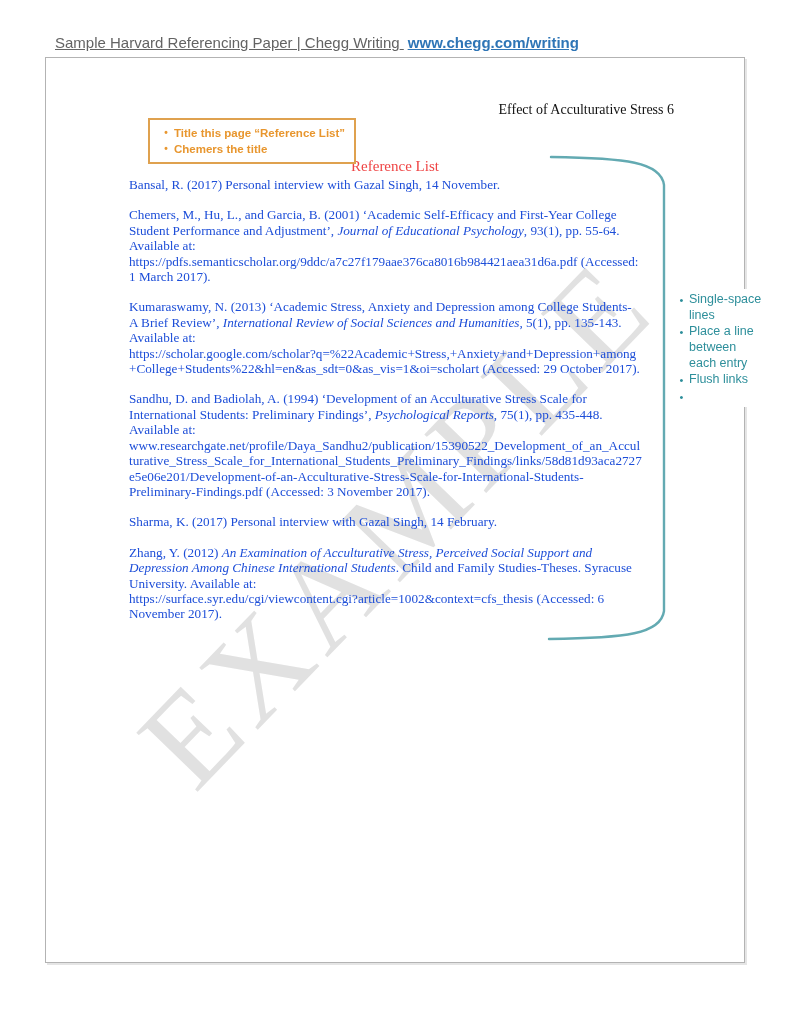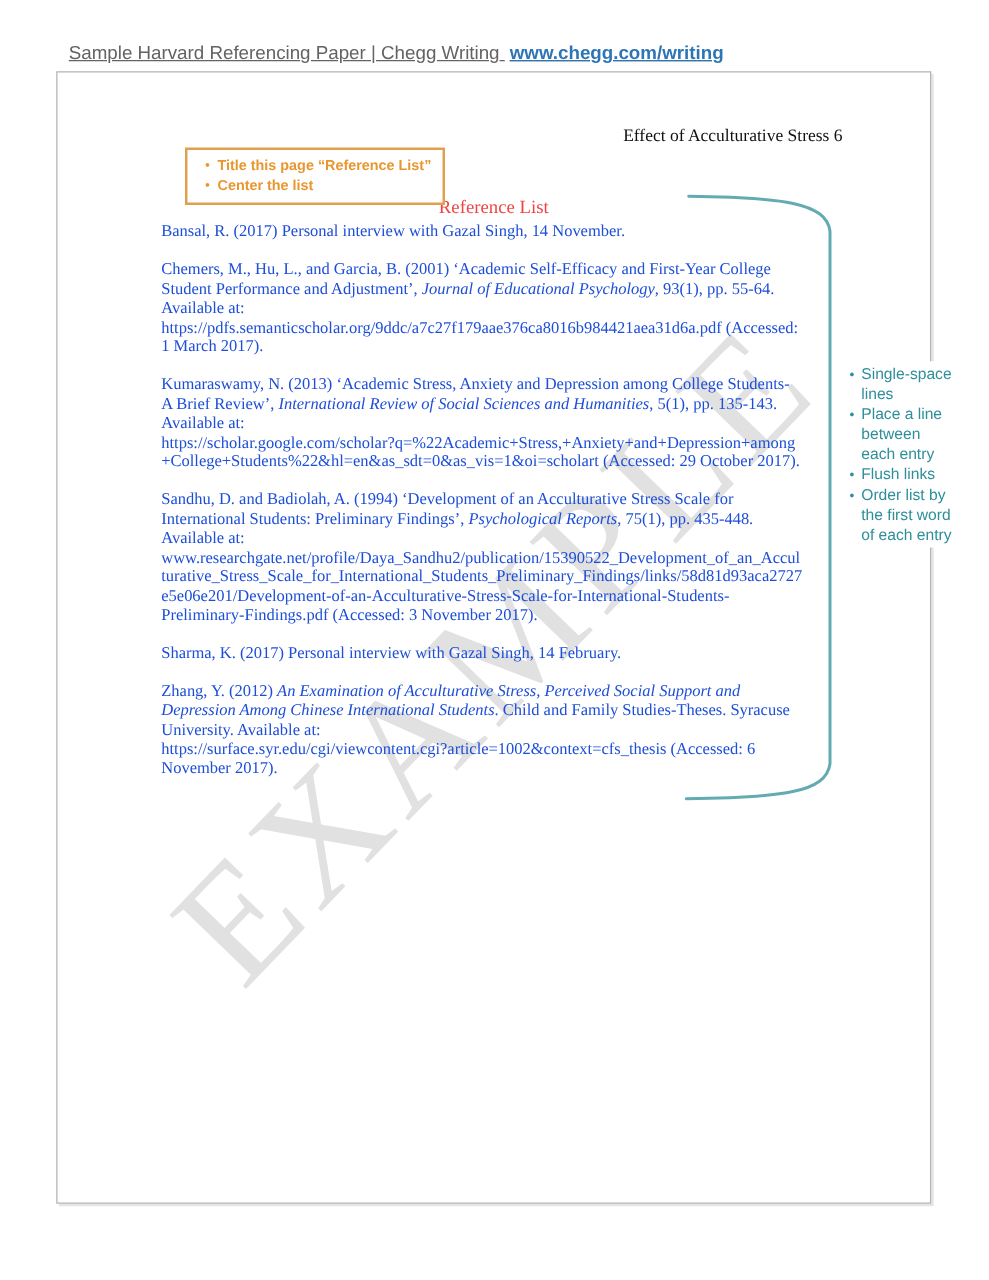--- a/index.html
+++ b/index.html
@@ -117,21 +117,21 @@
   <div class="running-head">Effect of Acculturative Stress 6</div>
 
   <div class="callout">
     <div id="callout-list">
         <div class="note-item">
           <span class="bullet">•</span>
           <span>Title this page “Reference List”</span>
         </div>
         <div class="note-item">
           <span class="bullet">•</span>
-          <span>Center the list</span>
+          <span>Chemers the title</span>
         </div>
       </div>
   </div>
 
   <div class="doc-title">Reference List</div>
 
   <div class="refs" id="refs">
       <p class="ref"><span>Bansal, R. (2017) Personal interview with Gazal Singh, 14 November.</span></p>
       <p class="ref"><span>Chemers, M., Hu, L., and Garcia, B. (2001) ‘Academic Self-Efficacy and First-Year College
 Student Performance and Adjustment’, </span><span class="it">Journal of Educational Psychology</span><span>, 93(1), pp. 55-64.
@@ -163,19 +163,17 @@
   </svg>
 
   <div class="side-notes">
     <div id="side-notes-list">
         <div class="note-item"><span class="bullet">•</span><span>Single-space
 lines</span></div>
         <div class="note-item"><span class="bullet">•</span><span>Place a line
 between
 each entry</span></div>
         <div class="note-item"><span class="bullet">•</span><span>Flush links</span></div>
-        <div class="note-item"><span class="bullet">•</span><span>Order list by
-the first word
-of each entry</span></div>
+        <div class="note-item"><span class="bullet">•</span></div>
       </div>
   </div>
 
 </div>
 
 </body></html>

